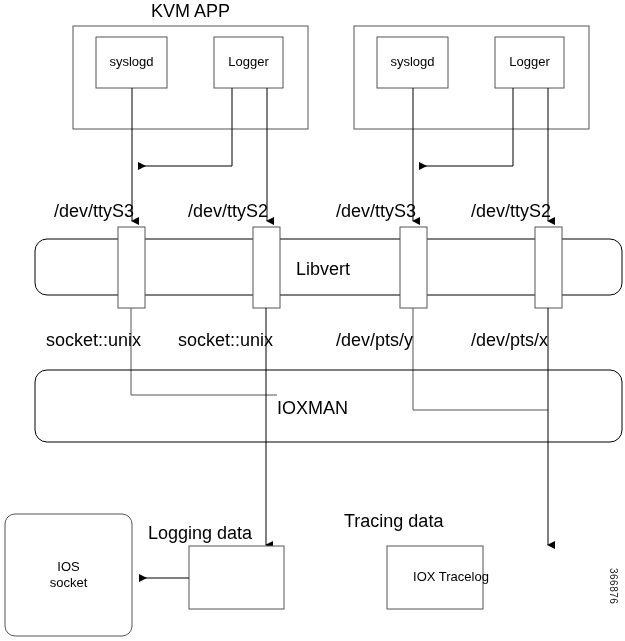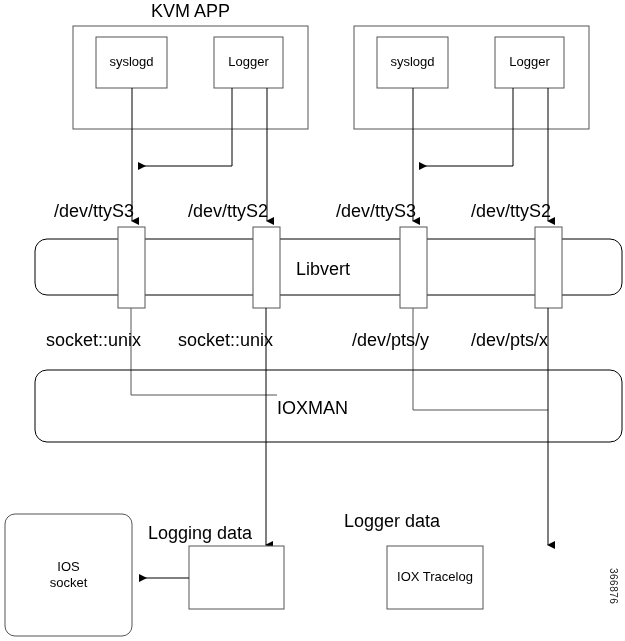--- a/index.html
+++ b/index.html
@@ -130,31 +130,31 @@
 
   <div class="lbl" style="left:54px; top:201px;">/dev/ttyS3</div>
   <div class="lbl" style="left:188px; top:201px;">/dev/ttyS2</div>
   <div class="lbl" style="left:336px; top:201px;">/dev/ttyS3</div>
   <div class="lbl" style="left:471px; top:201px;">/dev/ttyS2</div>
 
   <div class="lbl" style="left:288px; top:259px;margin-left:8px;">Libvert</div>
 
   <div class="lbl" style="left:46px; top:330px;">socket::unix</div>
   <div class="lbl" style="left:178px; top:330px;">socket::unix</div>
-  <div class="lbl" style="left:352px; top:330px;">/dev/pts/y</div>
+  <div class="lbl" style="left:336px; top:330px;">/dev/pts/y</div>
   <div class="lbl" style="left:471px; top:330px;">/dev/pts/x</div>
 
   <div class="lbl" style="left:277px; top:398px;">IOXMAN</div>
 
   <div class="lbl" style="left:148px; top:523px;">Logging data</div>
-  <div class="lbl" style="left:344px; top:511px;">Logger data</div>
+  <div class="lbl" style="left:344px; top:511px;">Tracing data</div>
 
   <div class="boxtext" style="left:5px; top:514px; width:127px; height:122px; flex-direction:column;align-items:center;">
     <span>IOS</span>
     <span>socket</span>
   </div>
 
 
-  <div class="boxtext" style="left:387px; top:546px; width:96px; height:63px;">IOX Tracelog</div>
+  <div class="boxtext" style="left:403px; top:546px; width:96px; height:63px;">IOX Tracelog</div>
 
   <div class="figno" style="left:619px; top:568px;">366876</div>
 
 </div>
 
 </body></html>

